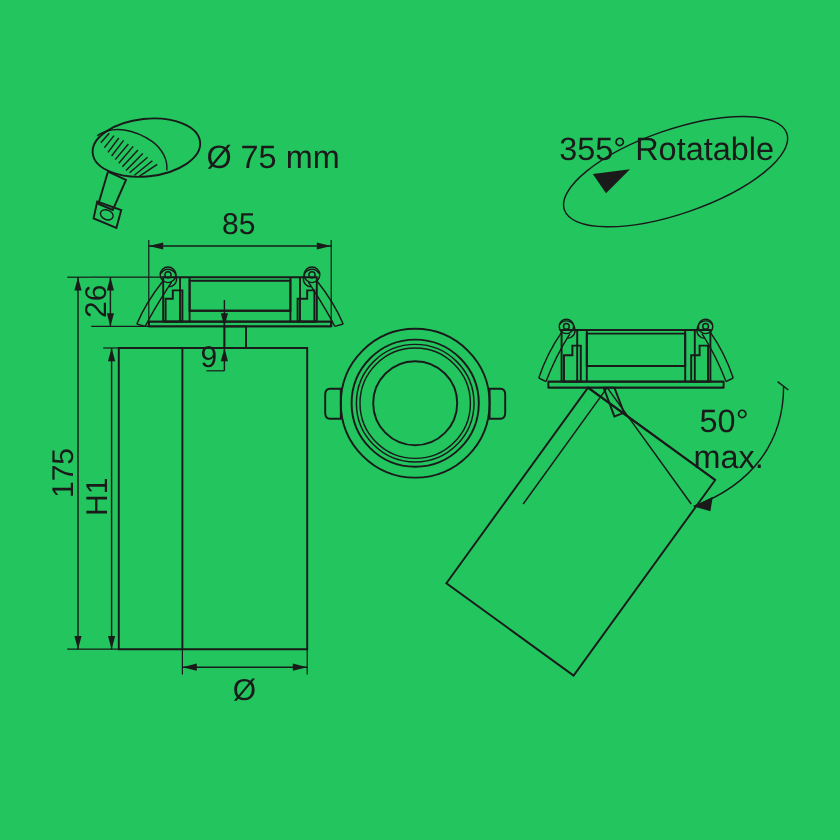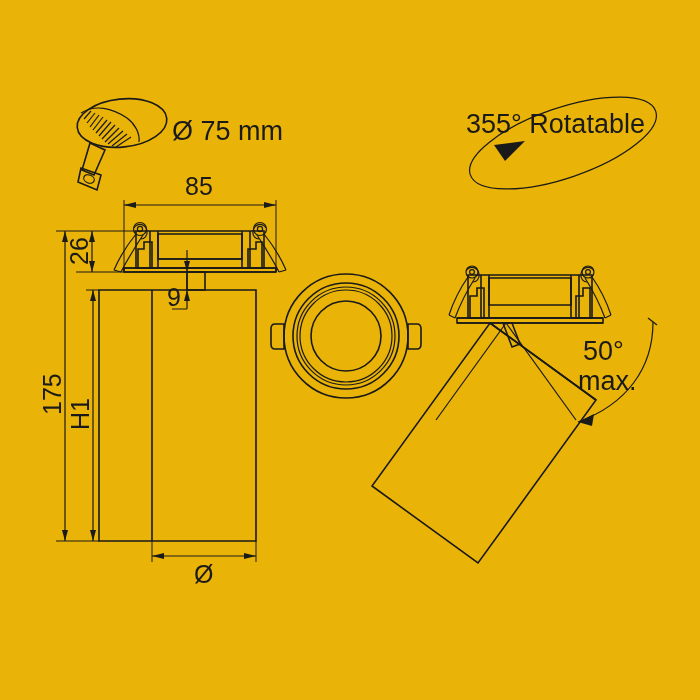--- a/index.html
+++ b/index.html
@@ -12,21 +12,21 @@
     width: 700px;
     height: 700px;
     font-family: "Liberation Sans", sans-serif;
     overflow: hidden;
     position: relative;
   }
   #sheet {
     position: relative;
     width: 700px;
     height: 700px;
-    background: #eab308;
+    background: #22c55e;
   }
   svg.drawing {
     position: absolute;
     left: 0;
     top: 0;
     width: 700px;
     height: 700px;
     display: block;
   }
   .ln {

